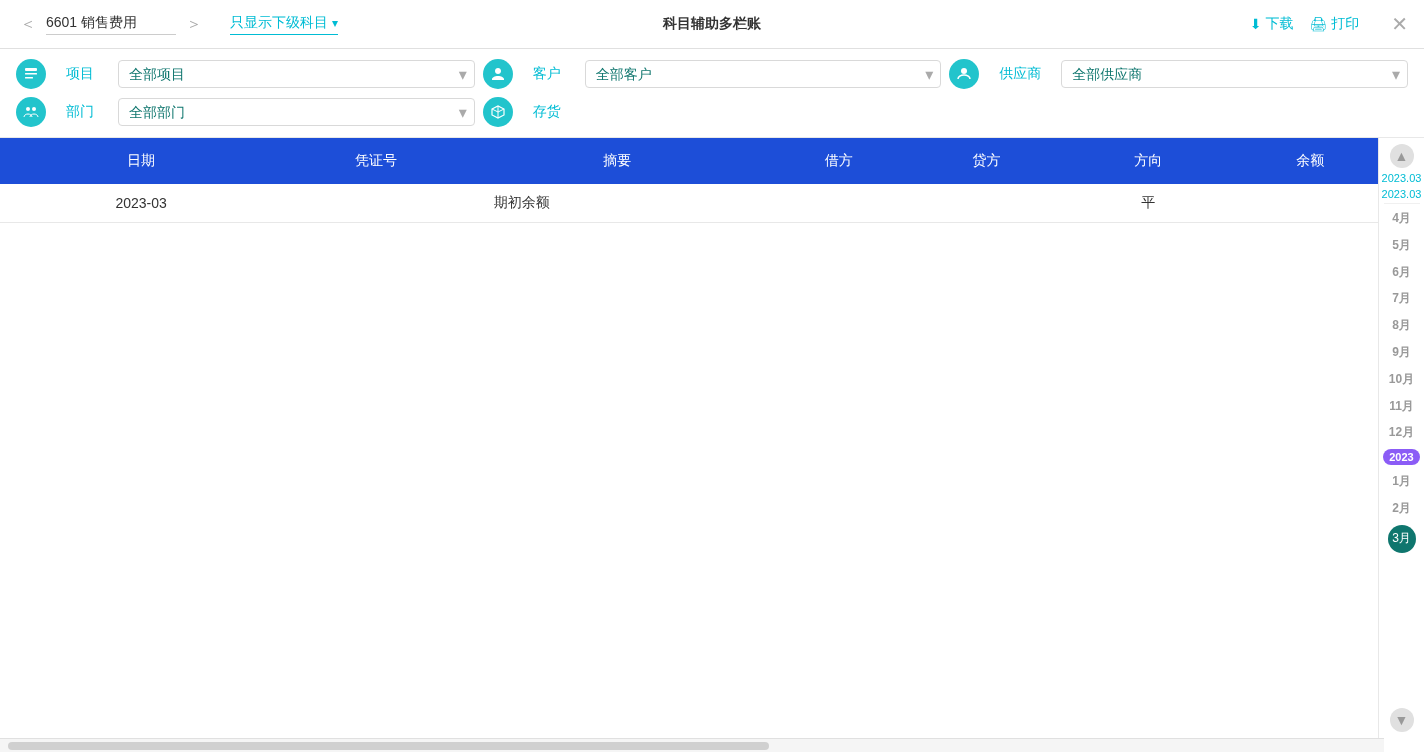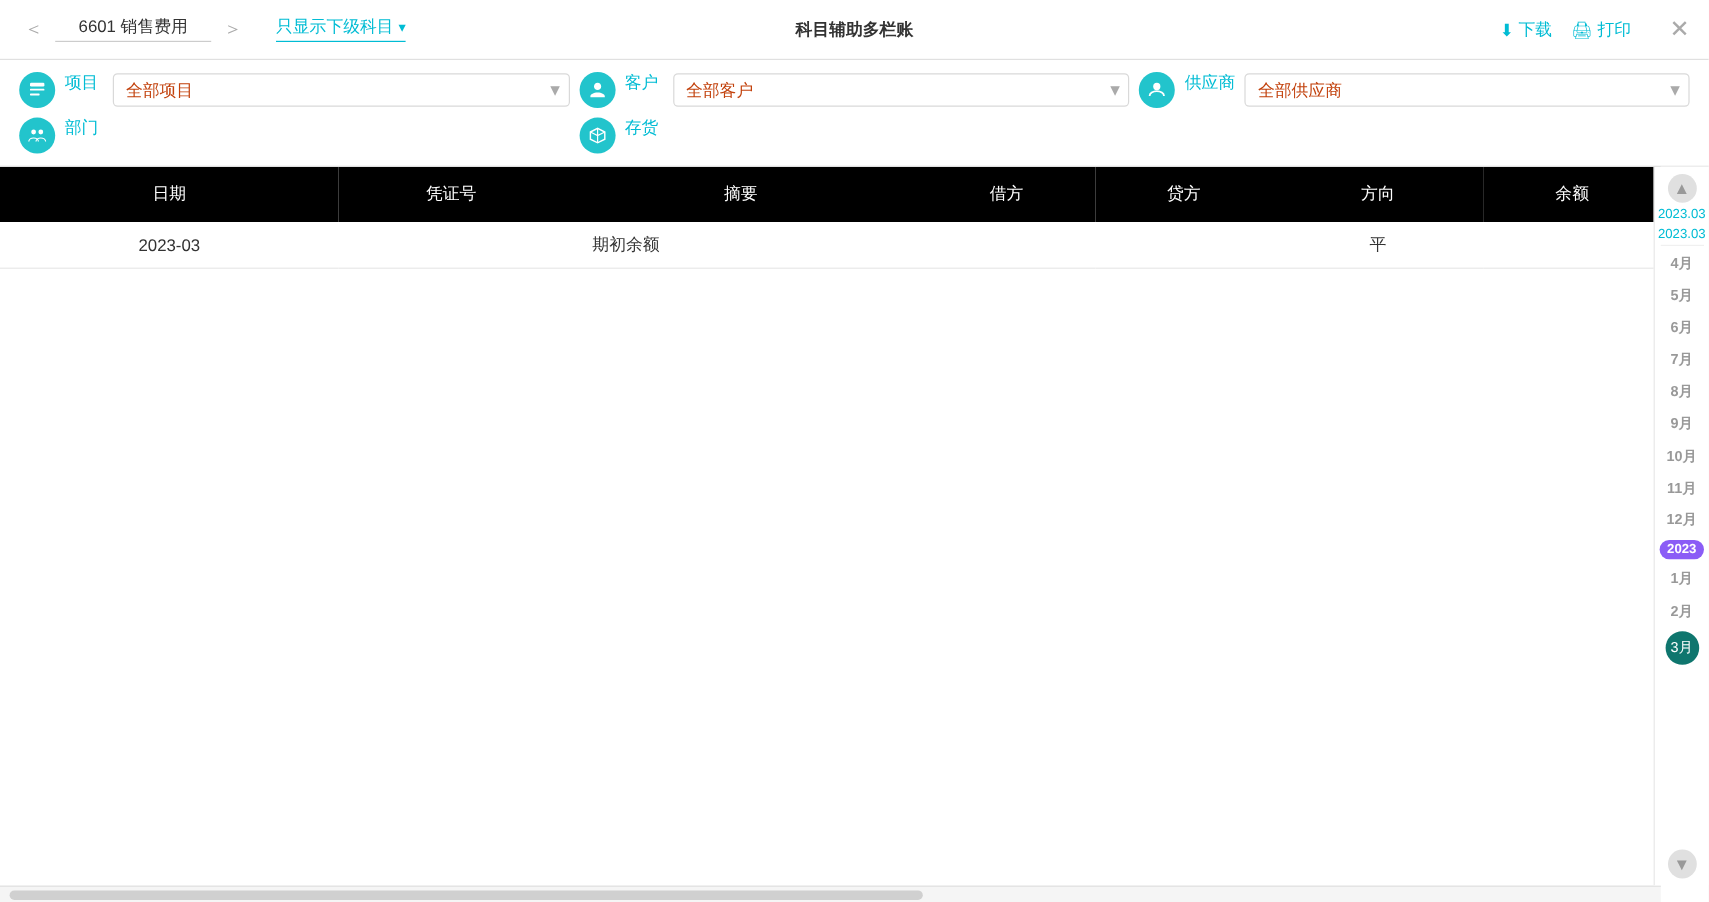--- a/index.html
+++ b/index.html
@@ -32,21 +32,20 @@
       font-size: 16px;
       cursor: pointer;
       padding: 0 4px;
     }
     .account-title {
       font-size: 14px;
       color: #333;
       border-bottom: 1px solid #ccc;
       padding-bottom: 2px;
       min-width: 130px;
-      text-align: center;
     }
     .show-sub-dropdown {
       display: flex;
       align-items: center;
       gap: 4px;
       color: #00bcd4;
       font-size: 14px;
       cursor: pointer;
       margin-left: 24px;
       border-bottom: 1px solid #00bcd4;
@@ -89,21 +88,22 @@
       padding: 10px 16px;
       display: grid;
       grid-template-columns: 1fr 1fr 1fr;
       grid-template-rows: auto auto;
       gap: 8px;
       background: #fff;
       border-bottom: 1px solid #e8e8e8;
     }
     .filter-item {
       display: flex;
-      gap: 8px;
+      align-items: center;
+      gap: 20px;
     }
     .filter-icon {
       width: 30px;
       height: 30px;
       border-radius: 50%;
       background: #00bcd4;
       display: flex;
       align-items: center;
       justify-content: center;
       color: #fff;
@@ -120,21 +120,21 @@
       position: relative;
       display: flex;
       align-items: center;
     }
     .filter-select-wrapper select {
       width: 100%;
       border: 1px solid #d9d9d9;
       border-radius: 4px;
       padding: 5px 28px 5px 10px;
       font-size: 14px;
-      color: #c2410c;
+      color: #0f766e;
       background: #fff;
       appearance: none;
       cursor: pointer;
       outline: none;
     }
     .filter-select-wrapper::after {
       content: '▾';
       position: absolute;
       right: 8px;
       color: #aaa;
@@ -148,21 +148,21 @@
       overflow-y: auto;
       position: relative;
       margin-right: 40px;
     }
     table {
       width: 100%;
       border-collapse: collapse;
       min-width: 900px;
     }
     thead tr {
-      background: #000000;
+      background: #1d4ed8;
     }
     thead th {
       color: #fff;
       font-size: 14px;
       font-weight: normal;
       padding: 14px 12px;
       text-align: center;
       border: none;
     }
     tbody tr {
@@ -304,20 +304,25 @@
 
     <div class="filter-item">
       <div class="filter-icon" style="background:#22c4cc;">
         <svg width="16" height="16" viewBox="0 0 16 16" fill="none">
             <circle cx="5" cy="5" r="2" fill="white"></circle>
             <circle cx="11" cy="5" r="2" fill="white"></circle>
             <path d="M1 13c0-1.7 1.8-3 4-3s4 1.3 4 3M7 13c0-1.7 1.8-3 4-3s4 1.3 4 3" stroke="white" stroke-width="1" fill="none"></path>
           </svg>
       </div>
       <span class="filter-label">部门</span>
+      <div class="filter-select-wrapper">
+        <select>
+          <option>全部部门</option>
+        </select>
+      </div>
     </div>
     <div class="filter-item">
       <div class="filter-icon" style="background:#22c4cc;">
         <svg width="16" height="16" viewBox="0 0 16 16" fill="none">
             <path d="M2 5l6-3 6 3v6l-6 3-6-3V5z" stroke="white" stroke-width="1.2" fill="none"></path>
             <path d="M8 2v12M2 5l6 3 6-3" stroke="white" stroke-width="1" fill="none"></path>
           </svg>
       </div>
       <span class="filter-label">存货</span>
     </div>

